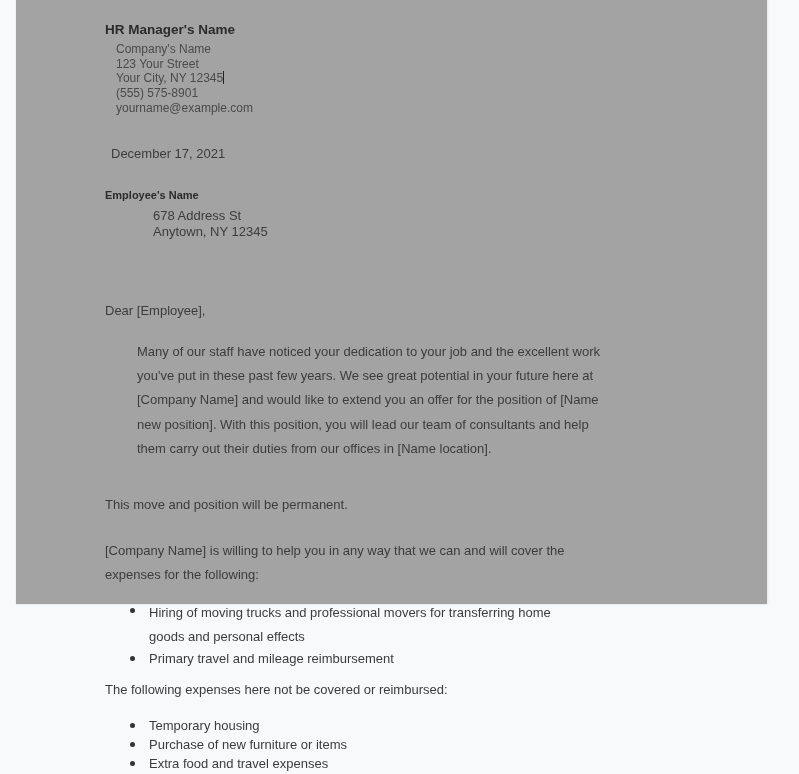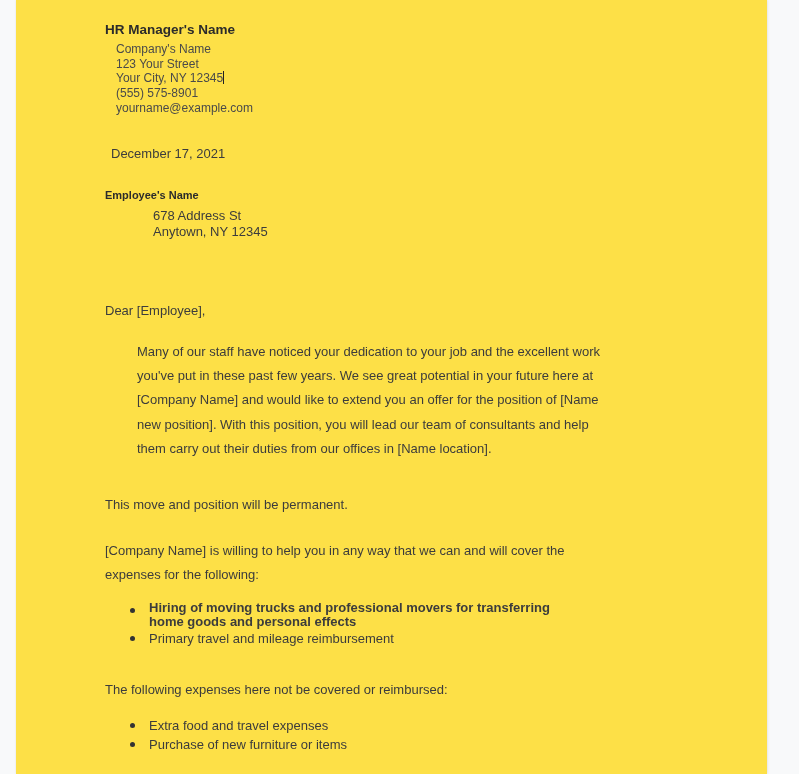--- a/index.html
+++ b/index.html
@@ -8,22 +8,22 @@
     width: 799px;
     height: 774px;
     overflow: hidden;
     background: #f8f9fa;
   }
   .page {
     position: absolute;
     left: 16px;
     top: 0;
     width: 751px;
-    height: 774px;
-    background: #fde047;
+    height: 604px;
+    background: #a3a3a3;
     box-shadow: 0 0 2px rgba(0,0,0,0.08), 1px 0 3px rgba(0,0,0,0.05);
   }
   .content {
     position: absolute;
     left: 89px;
     top: 0;
     width: 480px;
     font-family: "Liberation Sans", sans-serif;
     color: #3c3c3c;
   }
@@ -74,21 +74,21 @@
     position: absolute;
     left: 25px;
     top: 7px;
     width: 5px;
     height: 5px;
     border-radius: 50%;
     background: #333;
   }
   .list1 { top: 601px; }
   .list2 { top: 716px; }
-  .list1 li:first-child { line-height: 14px; font-weight: bold; }
+  .list1 li:first-child { line-height: 24px; }
 </style>
 </head>
 <body>
 
 <div class="page">
   <div class="content">
 
     <div class="abs bold sender-name">HR Manager's Name</div>
     <div class="sender-lines">
       <div class="sender-line">Company's Name</div>
@@ -113,18 +113,19 @@
     <div class="para p3">[Company Name] is willing to help you in any way that we can and will cover the expenses for the following:</div>
 
     <ul class="blist list1">
       <li><span class="bullet"></span><span>Hiring of moving trucks and professional movers for transferring home goods and personal effects</span></li>
       <li><span class="bullet"></span><span>Primary travel and mileage reimbursement</span></li>
     </ul>
 
     <div class="para p4">The following expenses here not be covered or reimbursed:</div>
 
     <ul class="blist list2">
+      <li><span class="bullet"></span><span>Temporary housing</span></li>
+      <li><span class="bullet"></span><span>Purchase of new furniture or items</span></li>
       <li><span class="bullet"></span><span>Extra food and travel expenses</span></li>
-      <li><span class="bullet"></span><span>Purchase of new furniture or items</span></li>
     </ul>
 
   </div>
 </div>
 
 </body></html>

